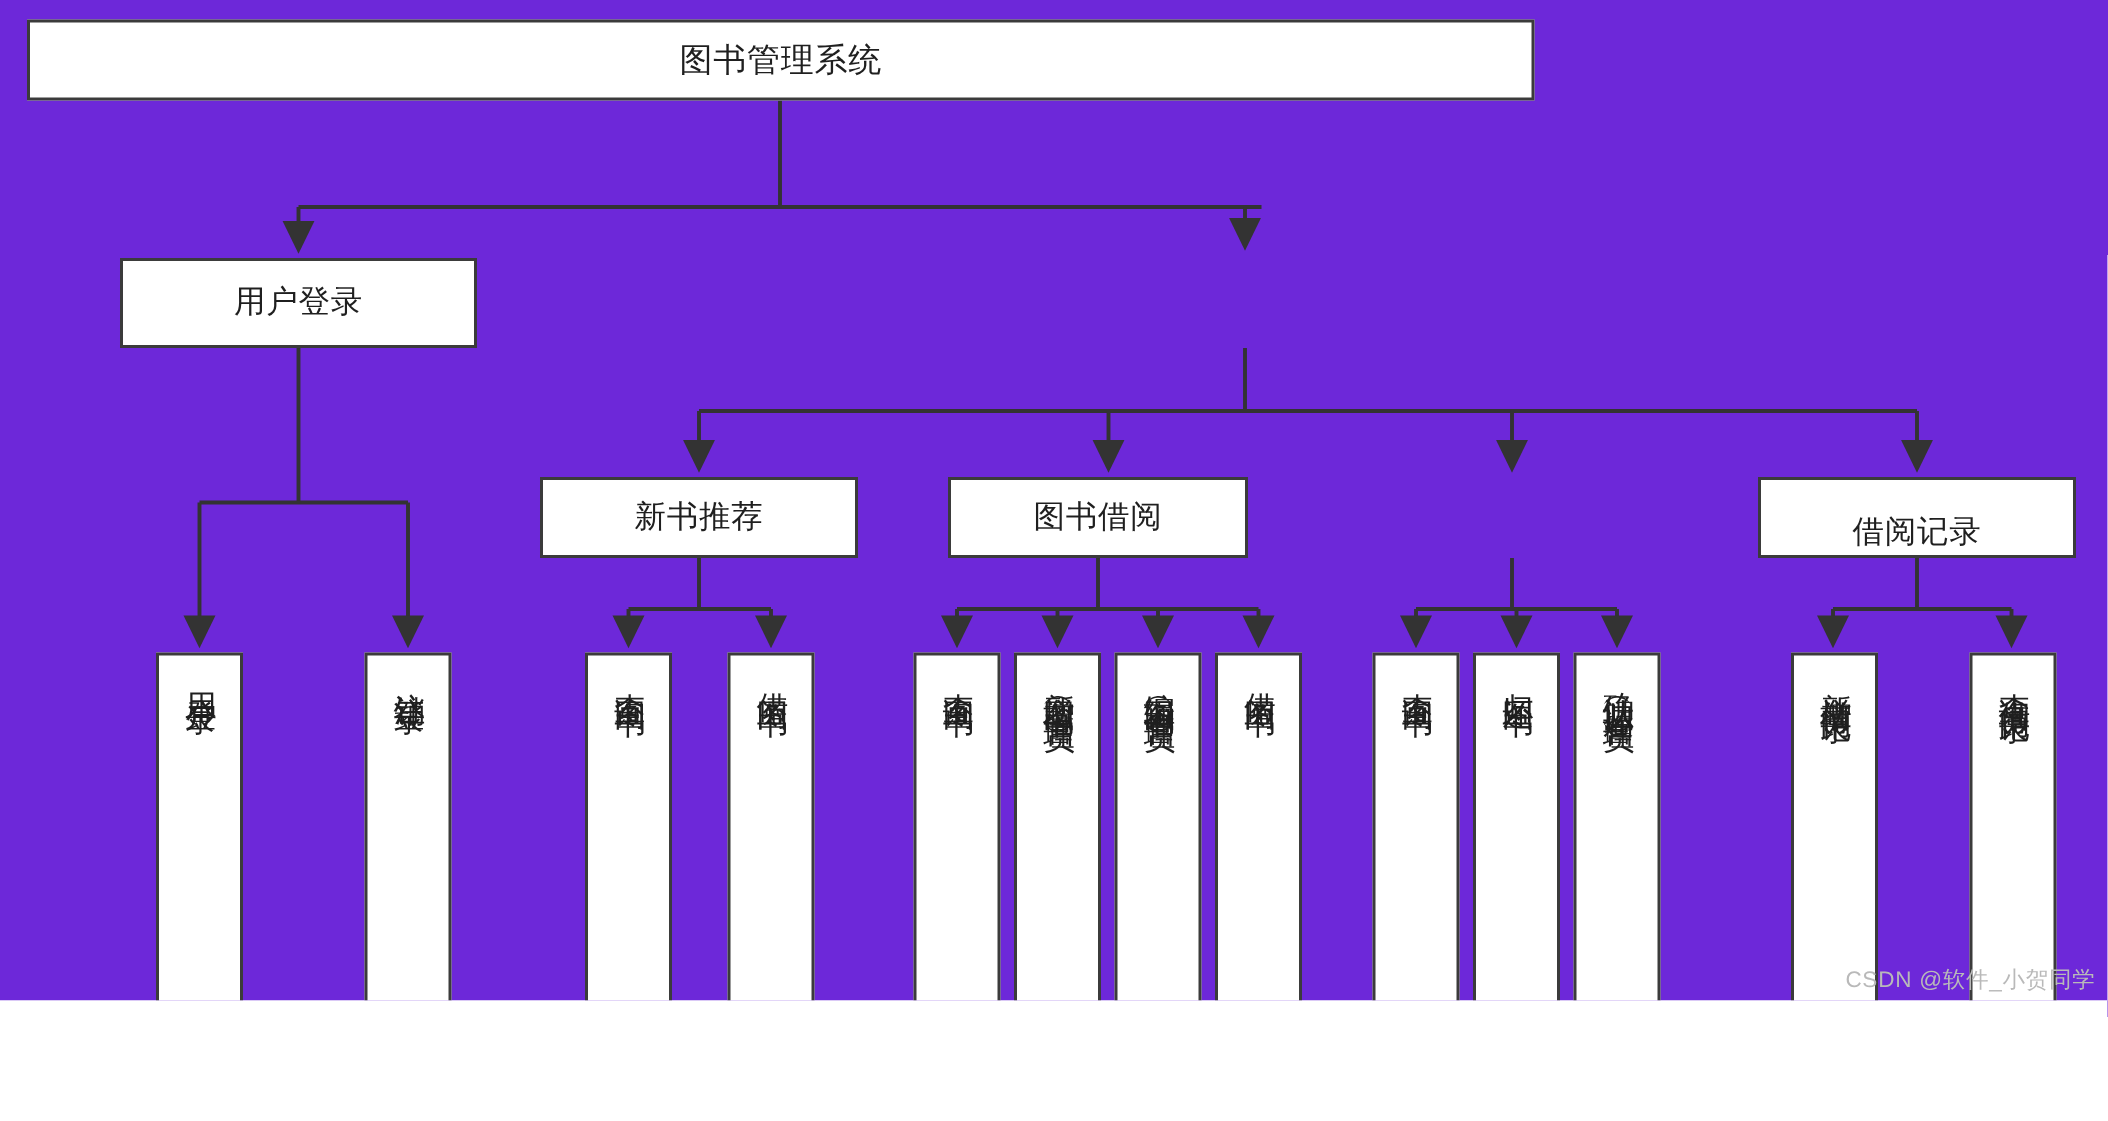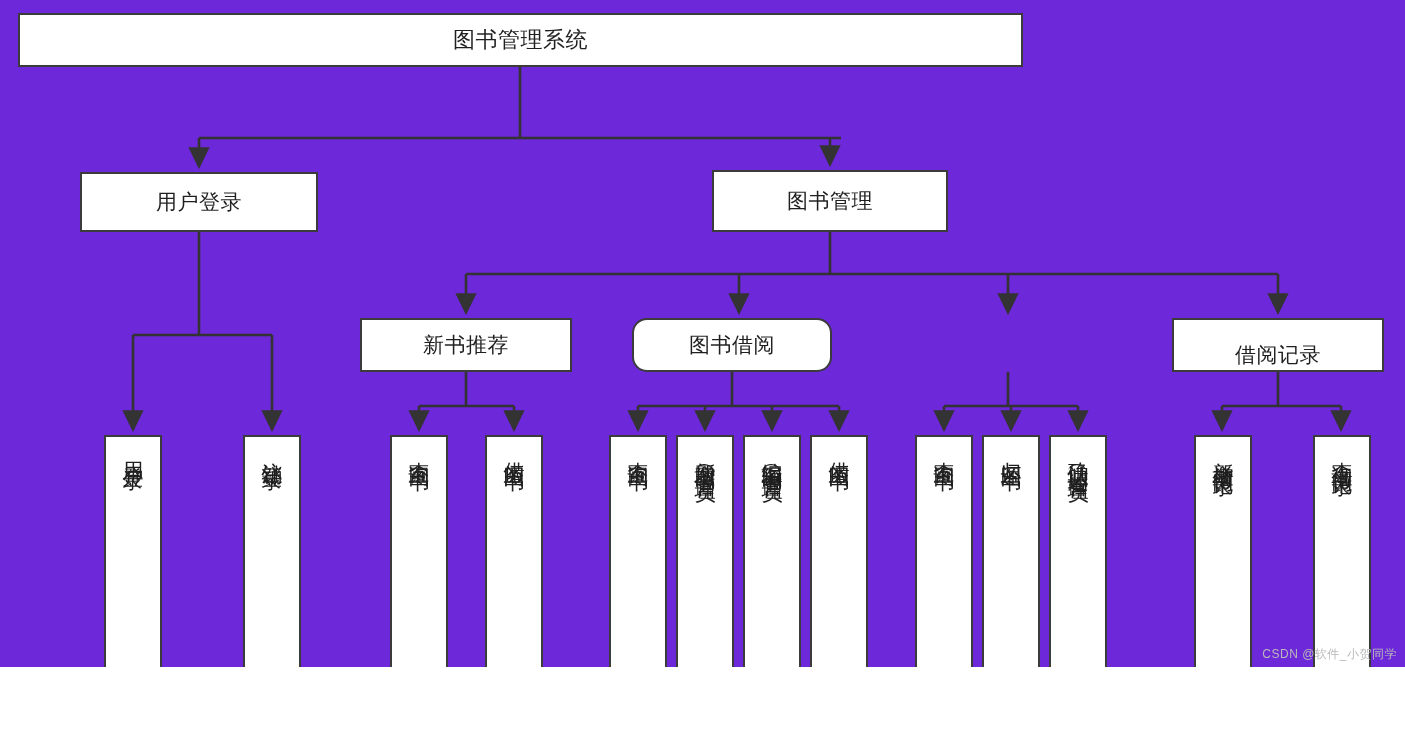--- a/index.html
+++ b/index.html
@@ -63,21 +63,21 @@
     text-orientation: upright;
     font-size: 21px;
     letter-spacing: 3px;
     line-height: 1.05;
     white-space: nowrap;
   }
   #watermark {
     position: absolute;
     right: 8px;
     bottom: 4px;
-    font-size: 12px;
+    font-size: 15px;
     color: #b9b9b9;
     letter-spacing: 0.5px;
     z-index: 5;
     white-space: nowrap;
   }
 </style>
 </head>
 <body>
 
 <div id="diagram-canvas">
@@ -132,28 +132,25 @@
     </g>
   </svg>
 
   <div class="node horizontal root" style="left: 18px; top: 13px; width: 1005px; height: 54px; border-color: rgb(59, 59, 59); background: rgb(255, 255, 255);">
     <span class="node-label" style="color: rgb(31, 31, 31);">图书管理系统</span>
   </div>
 
   <div class="node horizontal" style="left: 80px; top: 172px; width: 238px; height: 60px; border-color: rgb(59, 59, 59); background: rgb(255, 255, 255);">
     <span class="node-label" style="color: rgb(31, 31, 31);">用户登录</span>
   </div>
-  <div class="node horizontal" style="left: 712px; top: 170px; width: 236px; height: 62px; border-color: rgb(59, 59, 59); background: rgb(255, 255, 255);">
-    <span class="node-label" style="color: rgb(31, 31, 31);">图书管理</span>
-  </div>
 
   <div class="node horizontal" style="left: 360px; top: 318px; width: 212px; height: 54px; border-color: rgb(59, 59, 59); background: rgb(255, 255, 255); text-align: right;">
     <span class="node-label" style="color: rgb(31, 31, 31);">新书推荐</span>
   </div>
-  <div class="node horizontal" style="left: 632px; top: 318px; width: 200px; height: 54px; border-color: rgb(59, 59, 59); background: rgb(255, 255, 255); border-radius: 15px;">
+  <div class="node horizontal" style="left: 632px; top: 318px; width: 200px; height: 54px; border-color: rgb(59, 59, 59); background: rgb(255, 255, 255);">
     <span class="node-label" style="color: rgb(31, 31, 31);">图书借阅</span>
   </div>
   <div class="node horizontal" style="left: 1172px; top: 318px; width: 212px; height: 54px; border-color: rgb(59, 59, 59); background: rgb(255, 255, 255);">
     <span class="node-label" style="color: rgb(31, 31, 31); margin-top: 20px;">借阅记录</span>
   </div>
 
   <div class="node vertical" style="left: 104px; top: 435px; width: 58px; height: 300px; border-color: rgb(59, 59, 59); background: rgb(255, 255, 255);">
     <span class="node-label" style="color: rgb(31, 31, 31);">用户登录</span>
   </div>
   <div class="node vertical" style="left: 243px; top: 435px; width: 58px; height: 300px; border-color: rgb(59, 59, 59); background: rgb(255, 255, 255);">

